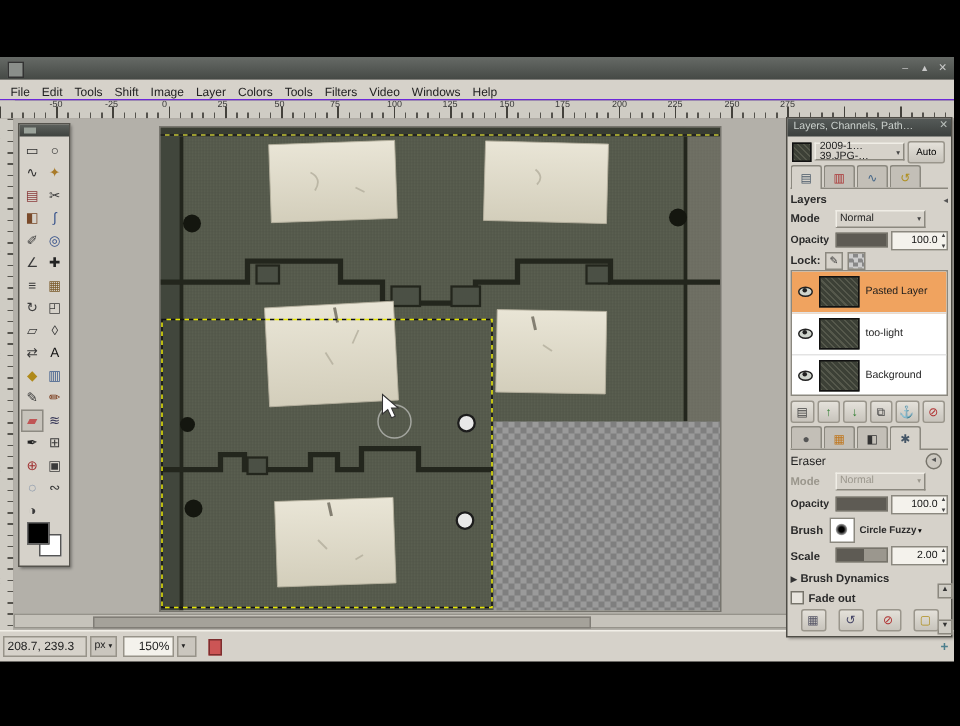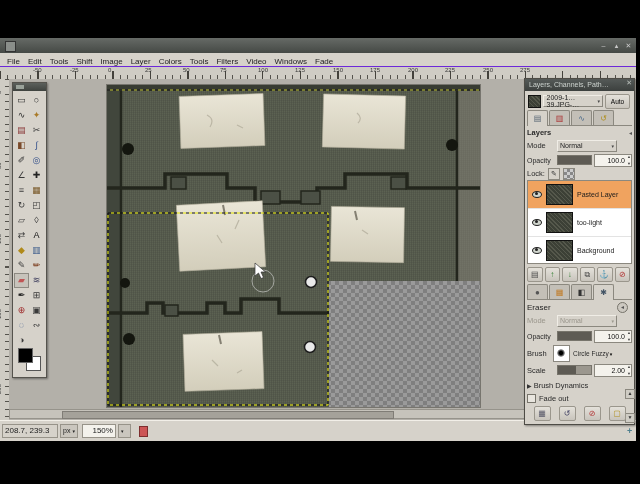--- a/index.html
+++ b/index.html
@@ -47,21 +47,21 @@
   .tool{width:15px;height:15px;display:flex;align-items:center;justify-content:center;font-size:9px;line-height:15px;}
   .tool.active{background:#c7c3bb;border:1px solid #8d8a82;box-sizing:border-box;}
   #swatches{position:absolute;left:3px;top:264px;width:28px;height:26px;}
   #bg-swatch{position:absolute;left:10px;top:9px;width:13px;height:13px;background:#fff;border:1px solid #555;}
   #fg-swatch{position:absolute;left:2px;top:1px;width:13px;height:13px;background:#000;border:1px solid #666;}
   
   #dock{left:524px;top:78px;width:111px;height:347px;background:#d6d2ca;border:1px solid #4e4c46;box-sizing:border-box;box-shadow:1px 1px 2px rgba(0,0,0,.4);}
   #dock-titlebar{position:absolute;left:0;top:0;width:100%;height:12px;background:linear-gradient(#555a58,#3c403e);color:#ccd2ce;font-size:7px;line-height:12px;padding-left:4px;box-sizing:border-box;}
   #dock-close{position:absolute;right:2px;top:0px;font-size:7px;color:#b8beba;}
   .drow{position:absolute;left:2px;width:105px;display:flex;align-items:center;}
-  .dlabel{font-size:7.5px;color:#2a2a2a;}
+  .dlabel{font-size:7.5px;color:#2a2a2a;font-weight:bold;}
   .dlabel.dim{color:#9a968c;}
   .combo{height:12px;border-top:1px solid #f0ede6;border-left:1px solid #f0ede6;border-right:1px solid #8b887f;border-bottom:1px solid #8b887f;background:#d6d2ca;font-size:7px;display:flex;align-items:center;justify-content:space-between;padding:0 2px;box-sizing:border-box;color:#222;}
   .combo .arr{font-size:5px;color:#444;}
   .slider{height:8px;background:#9b978e;border:1px solid #77746b;position:relative;}
   .slider .fill{position:absolute;left:0;top:0;bottom:0;background:#5e5b54;}
   .spin{height:11px;background:#f4f2ec;border:1px solid #8b887f;font-size:7px;line-height:11px;text-align:right;padding-right:6px;position:relative;color:#111;}
   .spin .updown{position:absolute;right:0px;top:0;width:5px;height:100%;display:flex;flex-direction:column;justify-content:space-between;font-size:4px;line-height:4px;color:#444;}
   .dtab{width:19px;height:14px;border:1px solid #8b887f;border-bottom:none;background:#c3bfb7;display:flex;align-items:center;justify-content:center;font-size:8px;margin-right:1px;border-radius:2px 2px 0 0;}
   .dtab.active{background:#d6d2ca;height:15px;}
   #layer-list{position:absolute;left:2px;top:101px;width:105px;height:84px;background:#fff;border:1px solid #8b887f;box-sizing:border-box;overflow:hidden;}
@@ -102,21 +102,21 @@
       <span class="menu-item">Edit</span>
       <span class="menu-item">Tools</span>
       <span class="menu-item">Shift</span>
       <span class="menu-item">Image</span>
       <span class="menu-item">Layer</span>
       <span class="menu-item">Colors</span>
       <span class="menu-item">Tools</span>
       <span class="menu-item">Filters</span>
       <span class="menu-item">Video</span>
       <span class="menu-item">Windows</span>
-      <span class="menu-item">Fade</span>
+      <span class="menu-item">Help</span>
     </div>
 
   <div id="ruler-corner" class="abs"></div>
   <div id="hruler" class="abs">
       <div class="ticks"></div>
       <div class="ticks2"></div>
       <span class="hruler-num" style="left: 33px;">-50</span>
       <span class="hruler-num" style="left: 70px;">-25</span>
       <span class="hruler-num" style="left: 108px;">0</span>
       <span class="hruler-num" style="left: 145px;">25</span>

